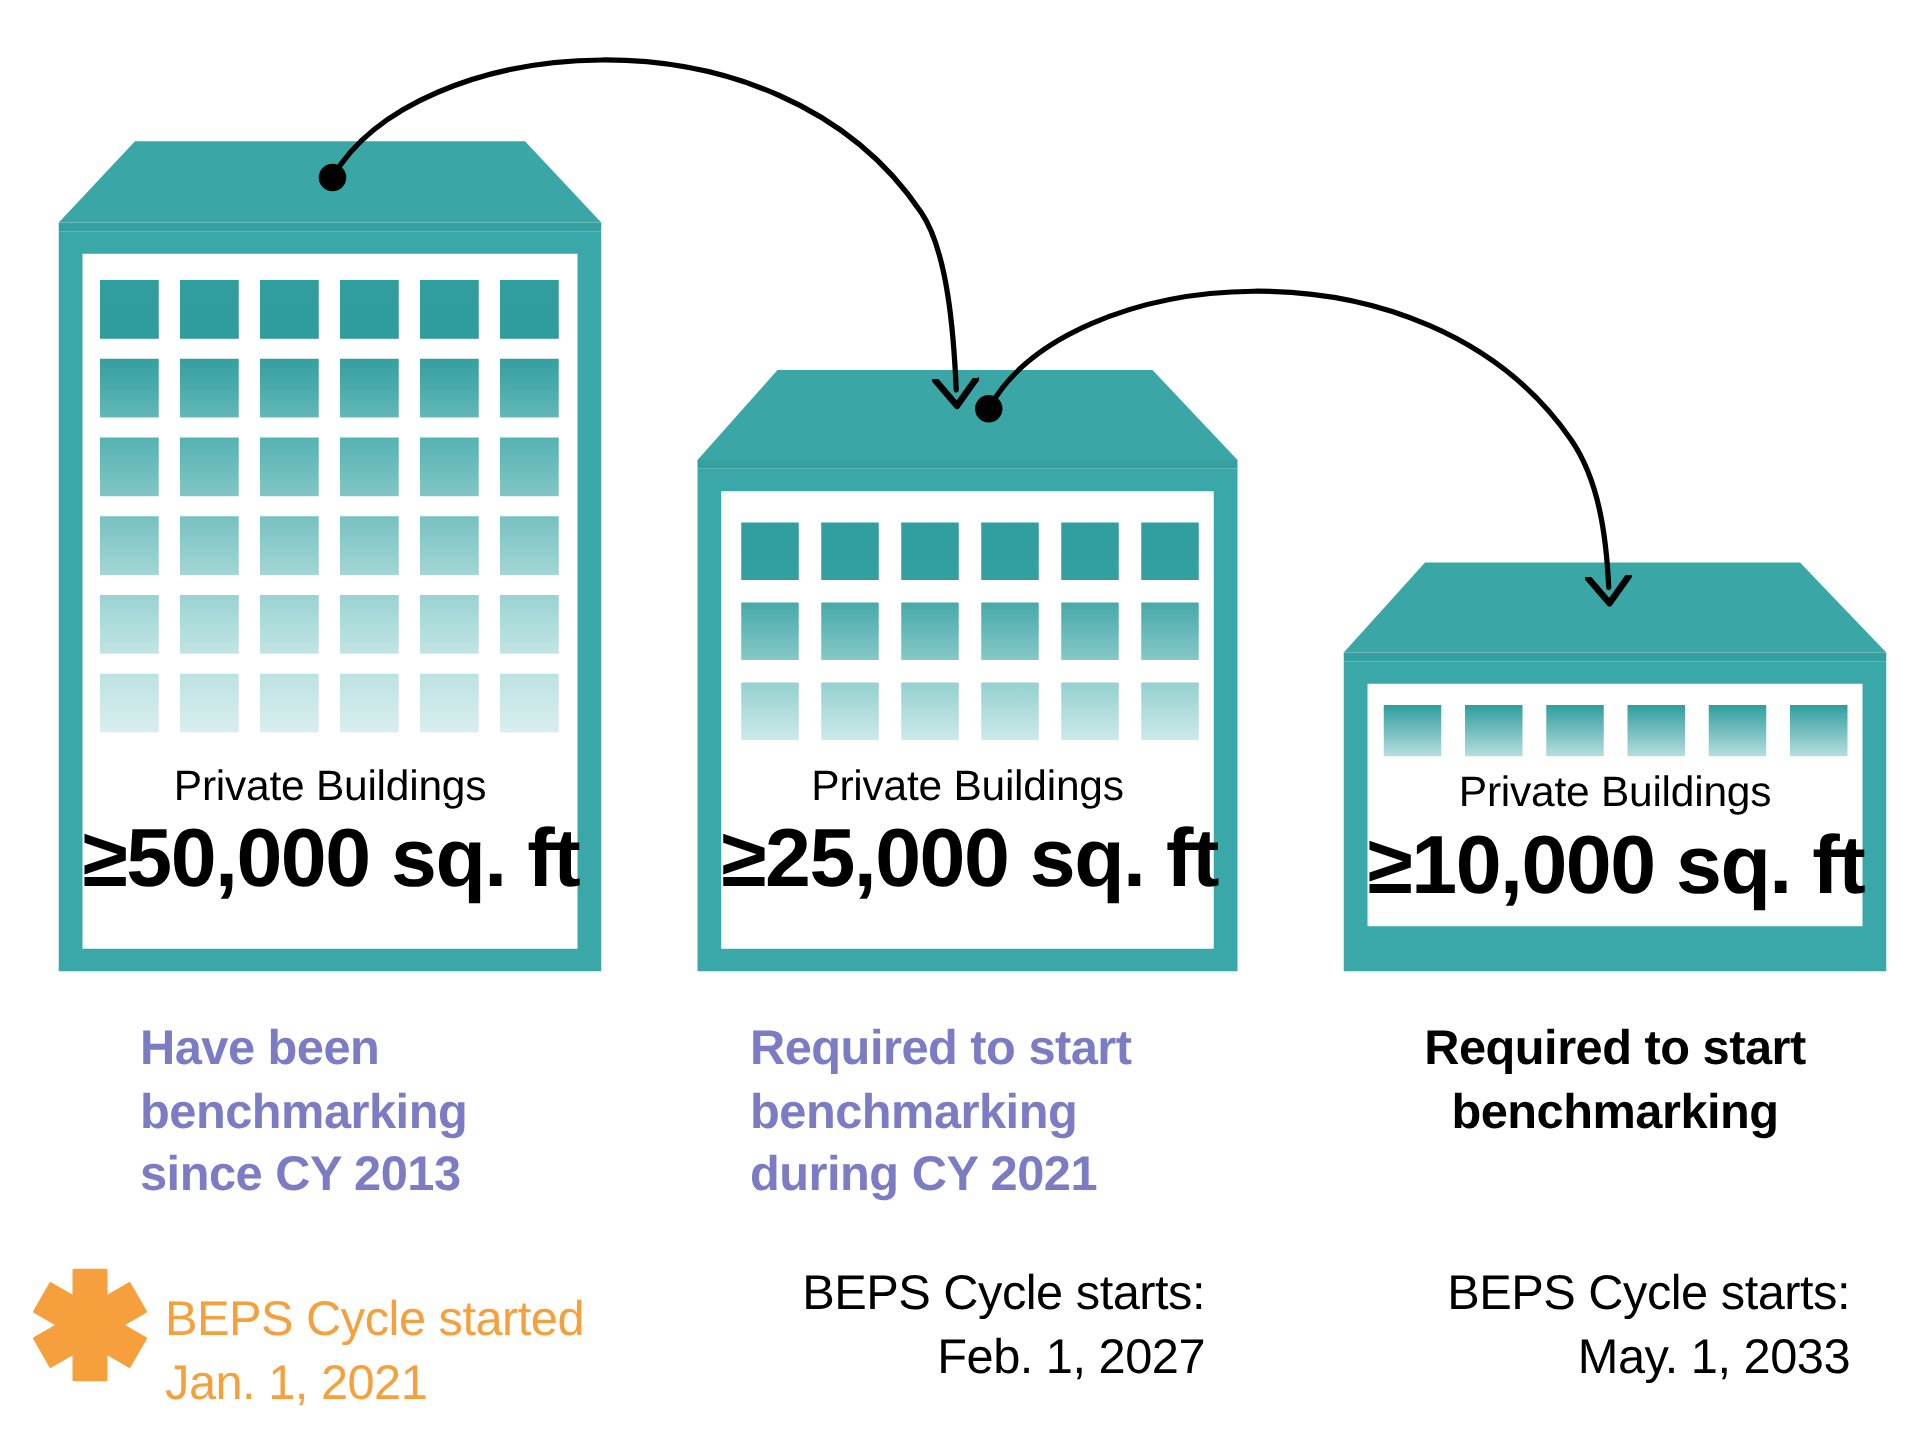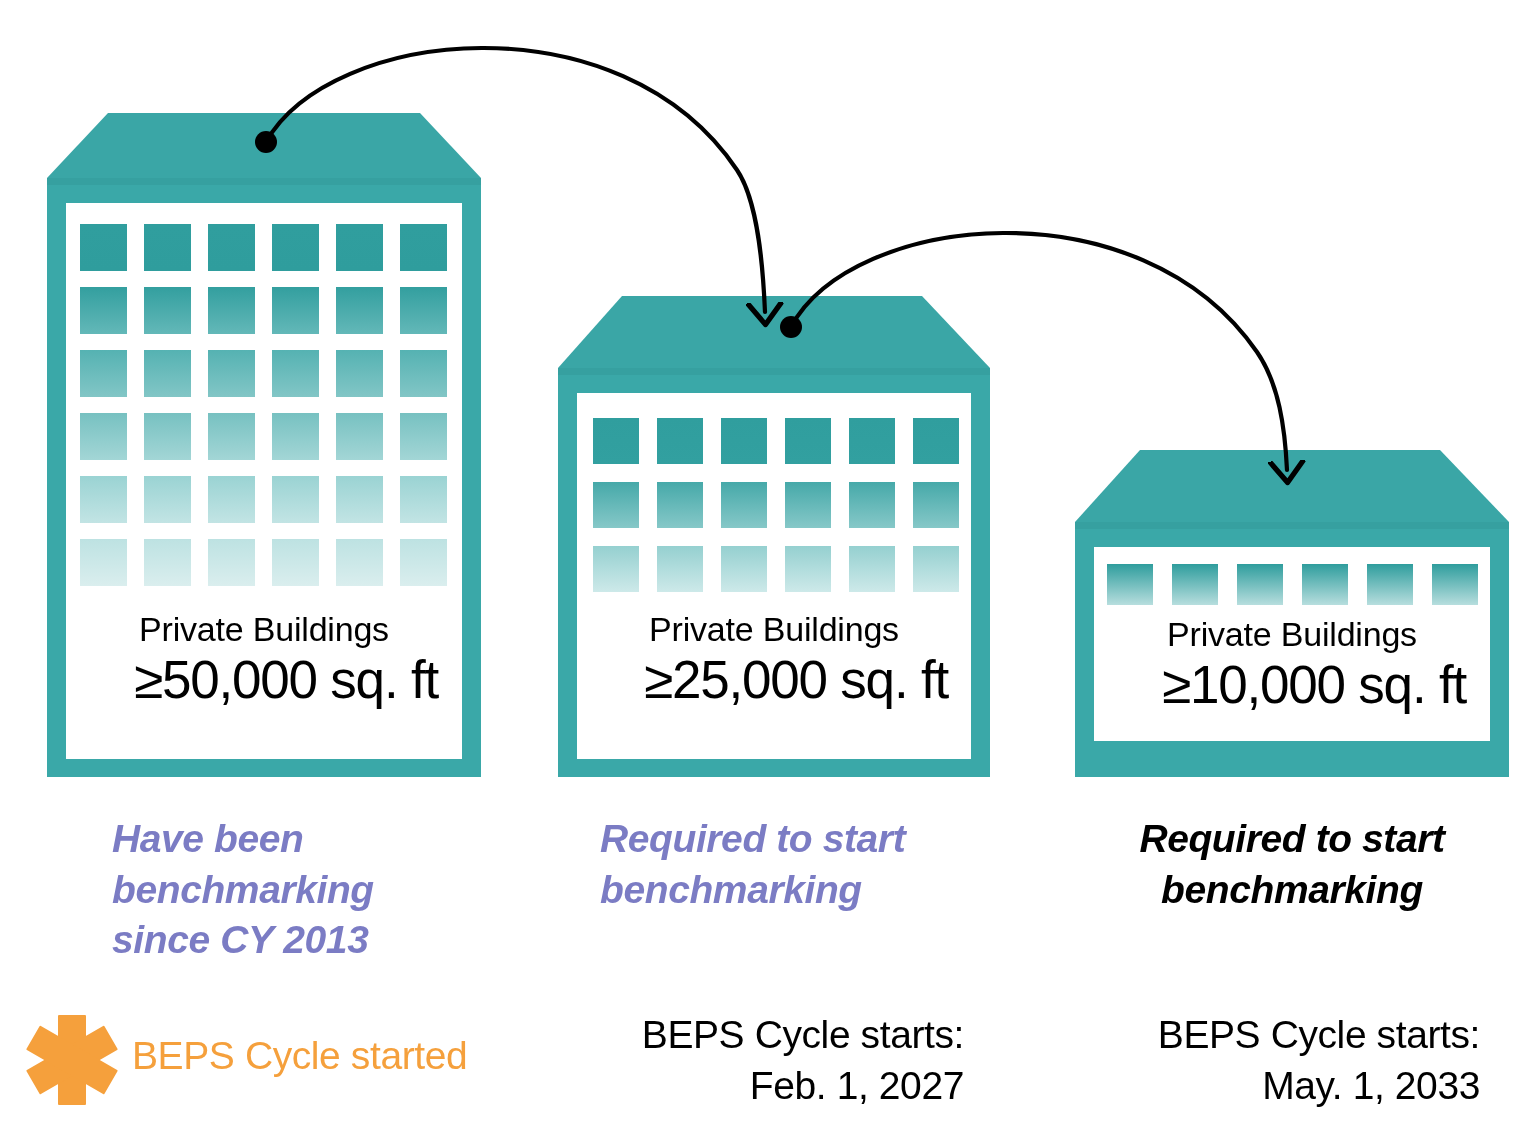--- a/index.html
+++ b/index.html
@@ -34,37 +34,35 @@
     line-height: 1.0;
   }
   .bldg-text .sub {
     font-size: 34px;
     font-weight: 400;
     letter-spacing: -0.2px;
     display: block;
     white-space: nowrap;
   }
   .bldg-text .size {
-    font-size: 53px;
-    font-weight: 400;
+    font-size: 66px;
+    font-weight: 700;
     letter-spacing: -1.2px;
     display: block;
     white-space: nowrap;
     margin-top: 7px;
-    margin-left: 44px;
   }
   
   .caption {
     position: absolute;
     text-align: center;
     font-size: 39px;
     font-weight: 700;
     line-height: 1.30;
     letter-spacing: -0.4px;
-    font-style: italic;
   }
   .caption.purple { color: #7b7cc4; }
   .caption.black  { color: #000000; }
 
   .beps {
     position: absolute;
     text-align: right;
     font-size: 39px;
     font-weight: 400;
     line-height: 1.30;
@@ -264,29 +262,31 @@
 
   <div class="caption purple" style="left:112px; top:814px; width:300px; text-align:left;">
     <div>Have been</div>
     <div>benchmarking</div>
     <div>since CY 2013</div>
   </div>
 
   <div class="caption purple" style="left:600px; top:814px; width:360px; text-align:left;">
     <div>Required to start</div>
     <div>benchmarking</div>
+    <div>during CY 2021</div>
   </div>
 
   <div class="caption black" style="left:1106px; top:814px; width:372px;">
     <div>Required to start</div>
     <div>benchmarking</div>
   </div>
 
   <div class="beps orange" style="left:132px; top:1031px; width:400px;">
     <div>BEPS Cycle started</div>
+    <div>Jan. 1, 2021</div>
   </div>
 
   <div class="beps" style="left:586px; top:1010px; width:378px;">
     <div>BEPS Cycle starts:</div>
     <div>Feb. 1, 2027</div>
   </div>
 
   <div class="beps" style="left:1102px; top:1010px; width:378px;">
     <div>BEPS Cycle starts:</div>
     <div>May. 1, 2033</div>

